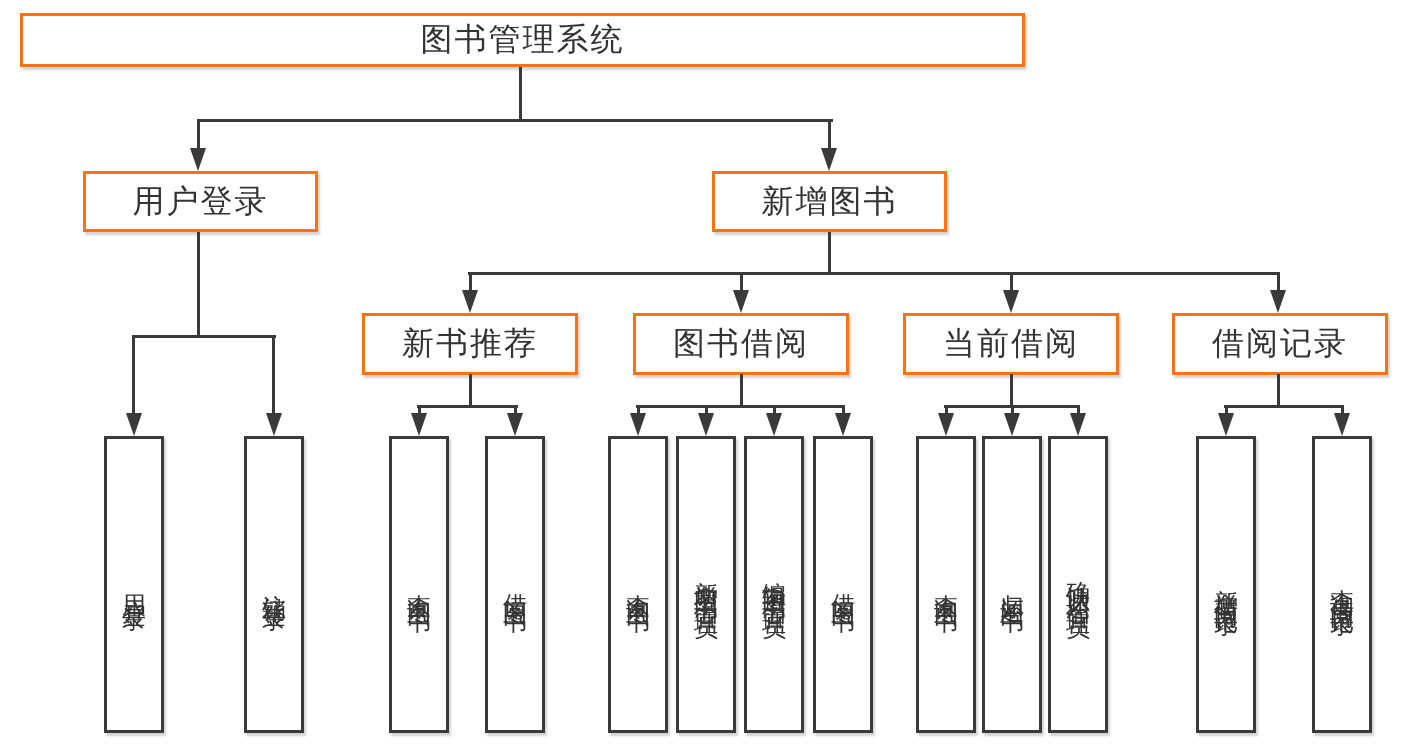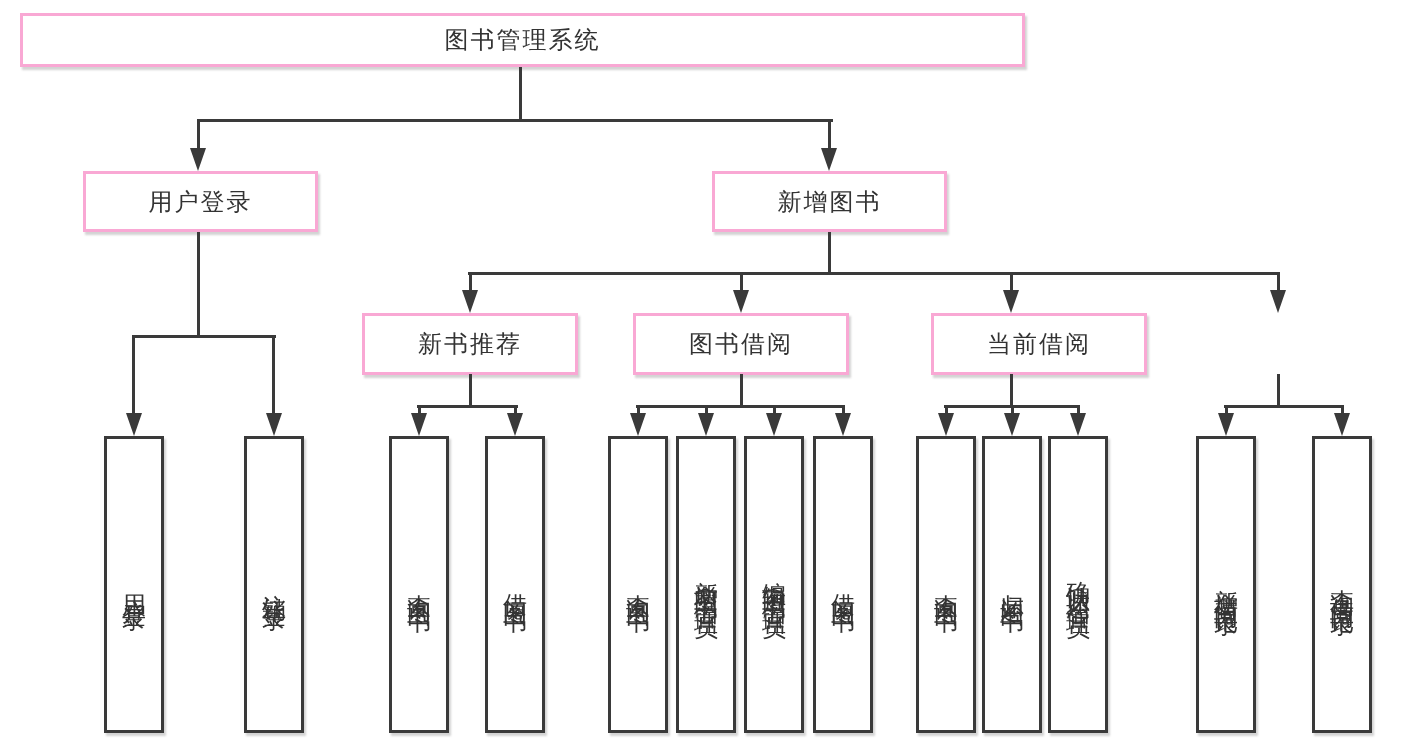--- a/index.html
+++ b/index.html
@@ -7,24 +7,24 @@
     position:relative;
     width:1405px;height:747px;
     background:#ffffff;
     font-family:"Liberation Sans","DejaVu Sans",sans-serif;
     overflow:hidden;
   }
   .hbox{
     position:absolute;
     box-sizing:border-box;
     background:#ffffff;
-    border:3px solid #f9a8d4;
+    border:3px solid #f97316;
     box-shadow:2px 3px 2px rgba(130,130,130,0.35);
     display:flex;align-items:center;justify-content:center;
-    font-size:24px;color:#333333;letter-spacing:2px;
+    font-size:32px;color:#333333;letter-spacing:2px;
     white-space:nowrap;
   }
   .vbox{
     position:absolute;
     box-sizing:border-box;
     top:436px;width:60px;height:297px;
     background:#ffffff;
     border:3px solid #3a3a3a;
     box-shadow:2px 3px 2px rgba(130,130,130,0.35);
     display:flex;align-items:center;justify-content:center;
@@ -85,22 +85,25 @@
   <div class="arw" style="left:733px;top:290px;"></div>
   <div class="arw" style="left:1003px;top:290px;"></div>
   <div class="arw" style="left:1270px;top:290px;"></div>
 
   <div class="hbox" style="left:362px;top:313px;width:216px;height:62px;">
     <span>新书推荐</span>
   </div>
   <div class="hbox" style="left:633px;top:313px;width:216px;height:62px;">
     <span>图书借阅</span>
   </div>
-  <div class="hbox" style="left:903px;top:313px;width:216px;height:62px;margin-left:28px;">
+  <div class="hbox" style="left:903px;top:313px;width:216px;height:62px;">
     <span>当前借阅</span>
+  </div>
+  <div class="hbox" style="left:1172px;top:313px;width:216px;height:62px;">
+    <span>借阅记录</span>
   </div>
 
   <div class="ln" style="left:469px;top:374px;width:3px;height:33px;"></div>
   <div class="ln" style="left:417px;top:405px;width:101px;height:3px;"></div>
   <div class="ln" style="left:418px;top:408px;width:3px;height:10px;"></div>
   <div class="ln" style="left:514px;top:408px;width:3px;height:10px;"></div>
   <div class="arw" style="left:411px;top:413px;"></div>
   <div class="arw" style="left:507px;top:413px;"></div>
 
   <div class="ln" style="left:740px;top:374px;width:3px;height:33px;"></div>

